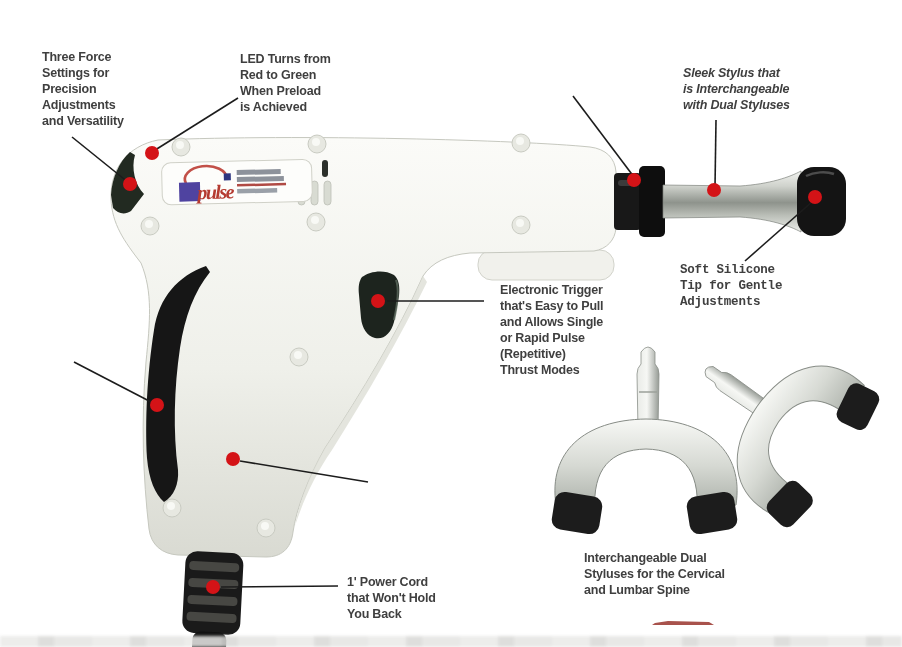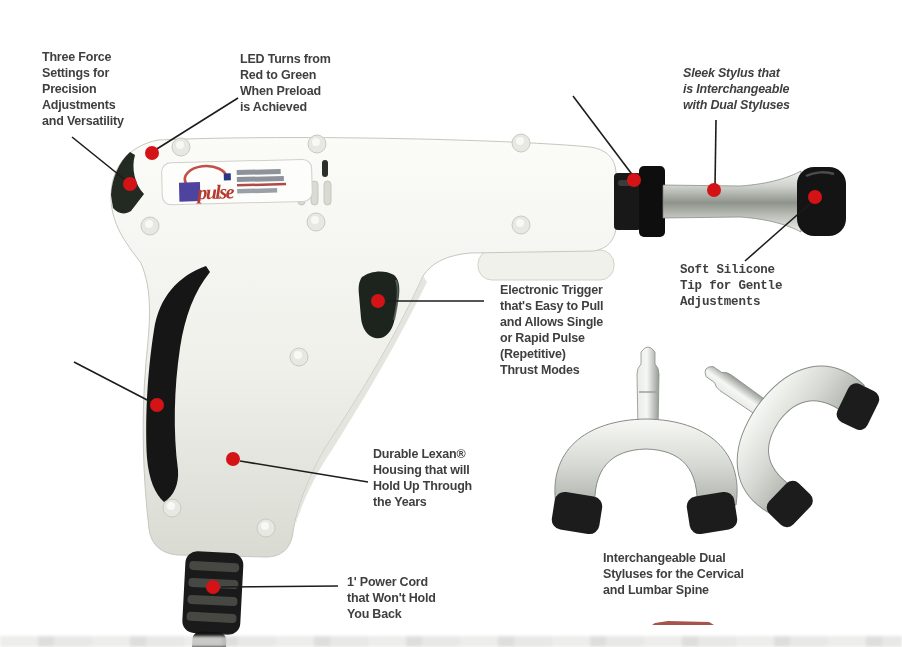--- a/index.html
+++ b/index.html
@@ -237,25 +237,21 @@
 with Dual Styluses</div>
   <div class="callout" style="left:680px; top:262px;font-family:Liberation Mono, monospace;">Soft Silicone
 Tip for Gentle
 Adjustments</div>
   <div class="callout" style="left:492px; top:282px;margin-left:8px;">Electronic Trigger
 that's Easy to Pull
 and Allows Single
 or Rapid Pulse
 (Repetitive)
 Thrust Modes</div>
-  <div class="callout" style="left:373px; top:446px;">Durable Lexan®
-Housing that will
-Hold Up Through
-the Years</div>
   <div class="callout" style="left:347px; top:574px;">1' Power Cord
 that Won't Hold
 You Back</div>
-  <div class="callout" style="left:603px; top:550px;">Interchangeable Dual
+  <div class="callout" style="left:584px; top:550px;">Interchangeable Dual
 Styluses for the Cervical
 and Lumbar Spine</div>
 
   <div id="bottom-band"></div>
 </div>
 
 </body></html>

